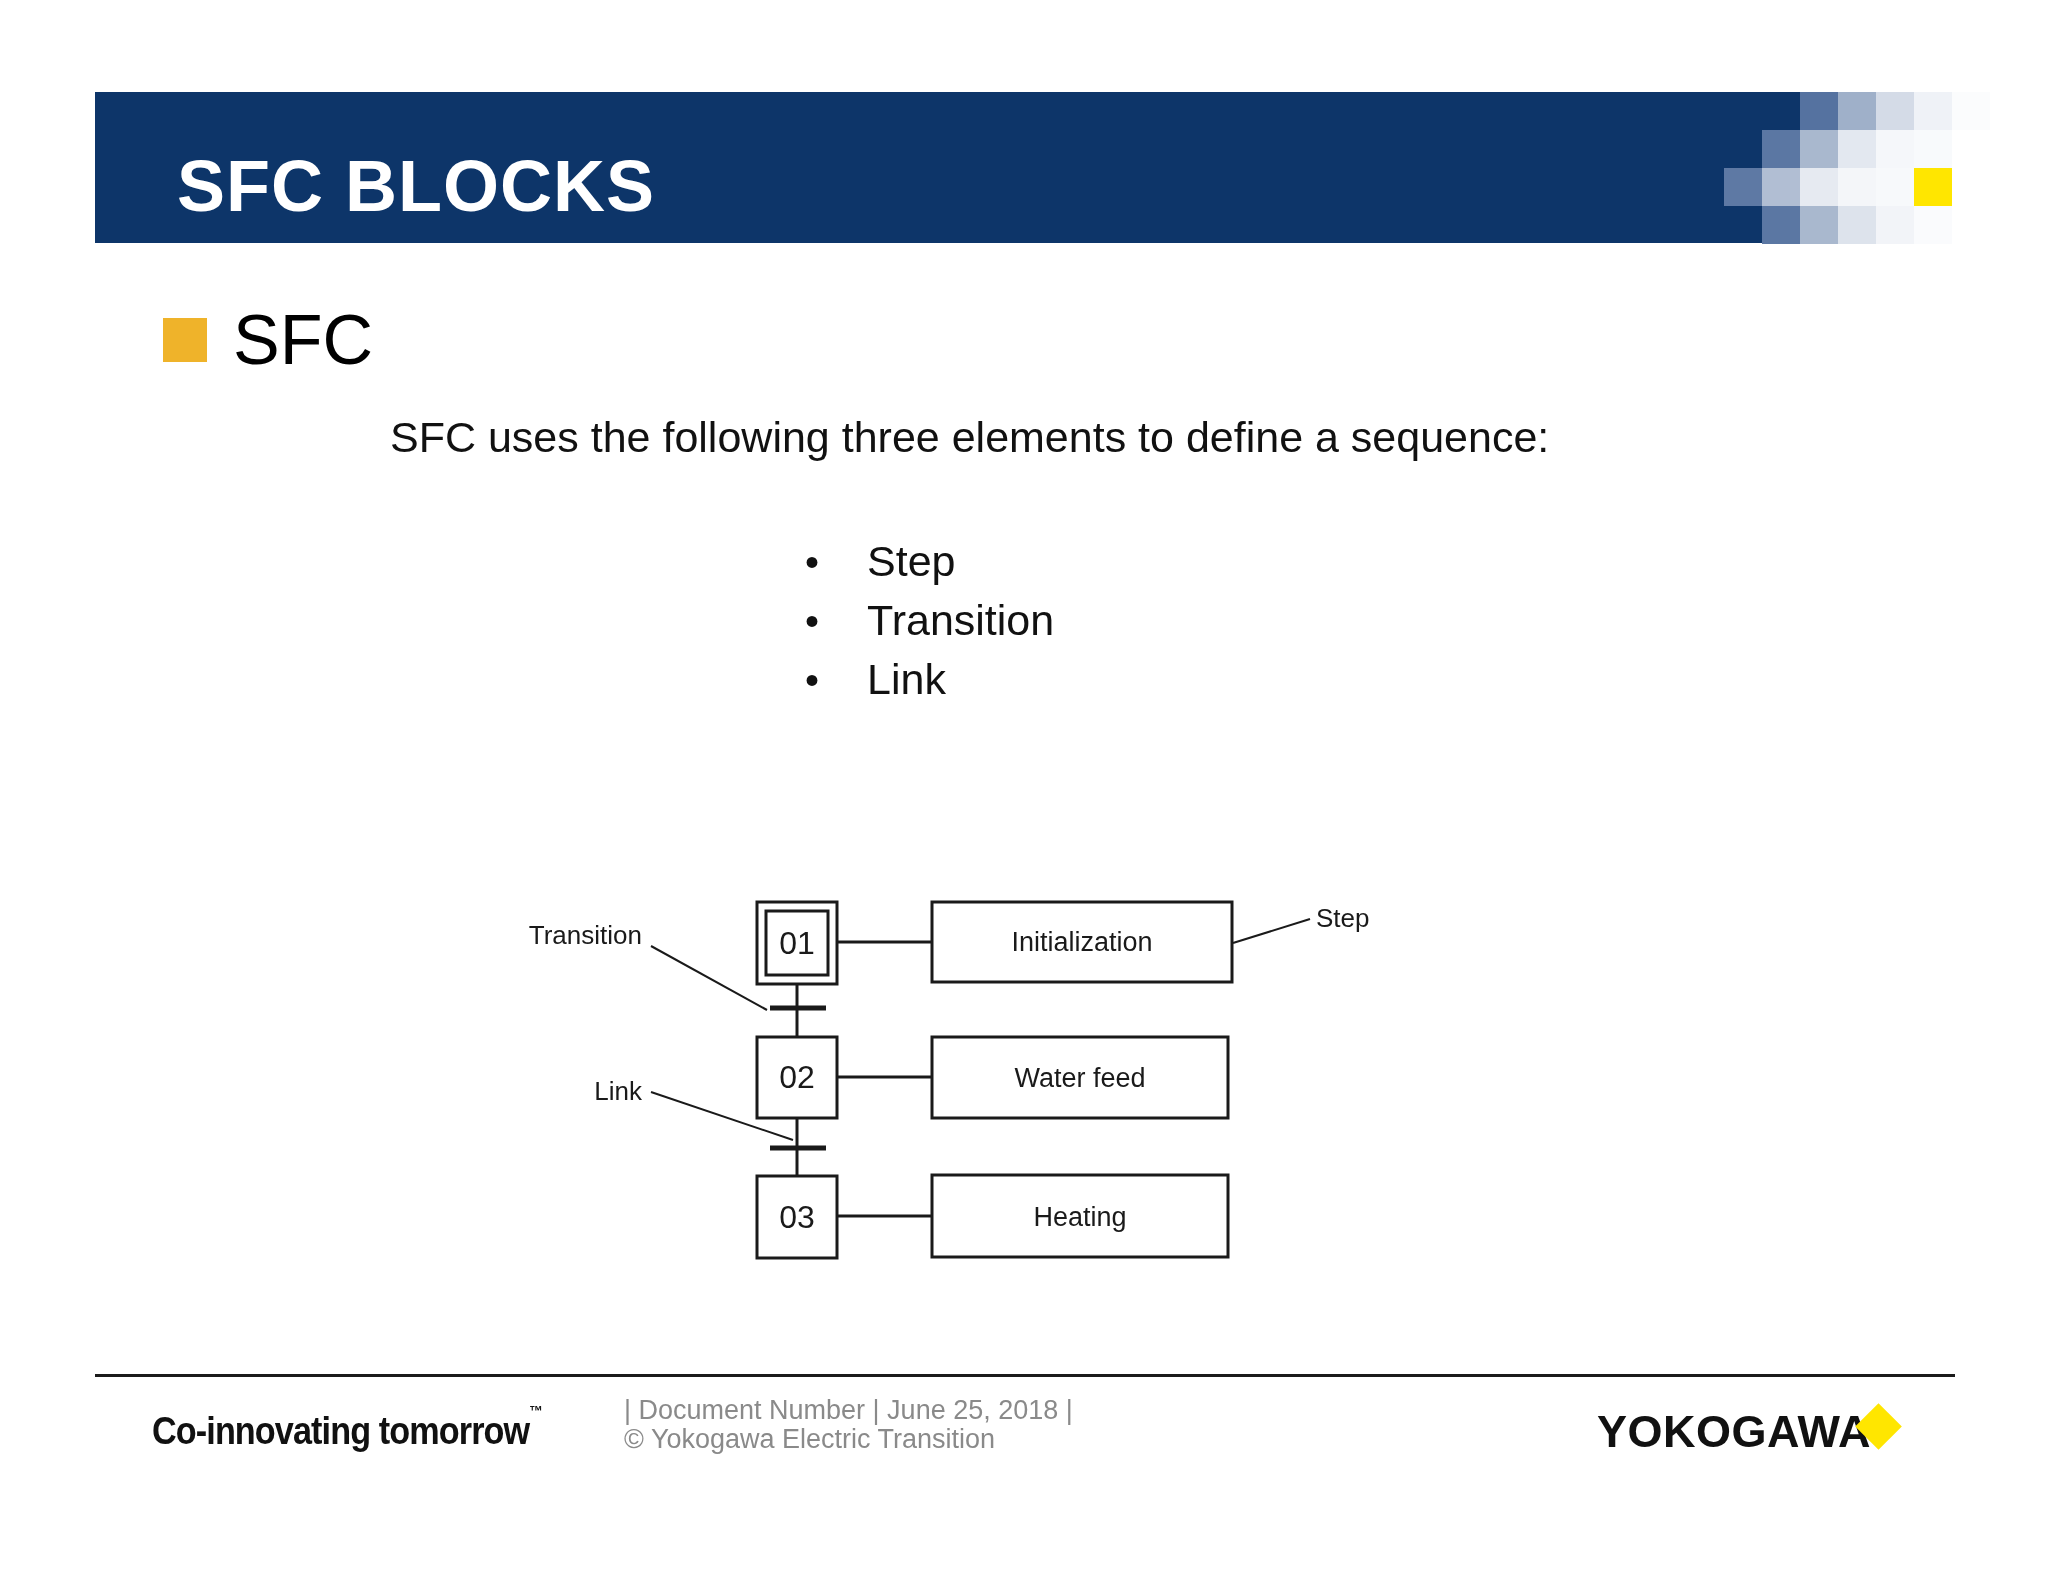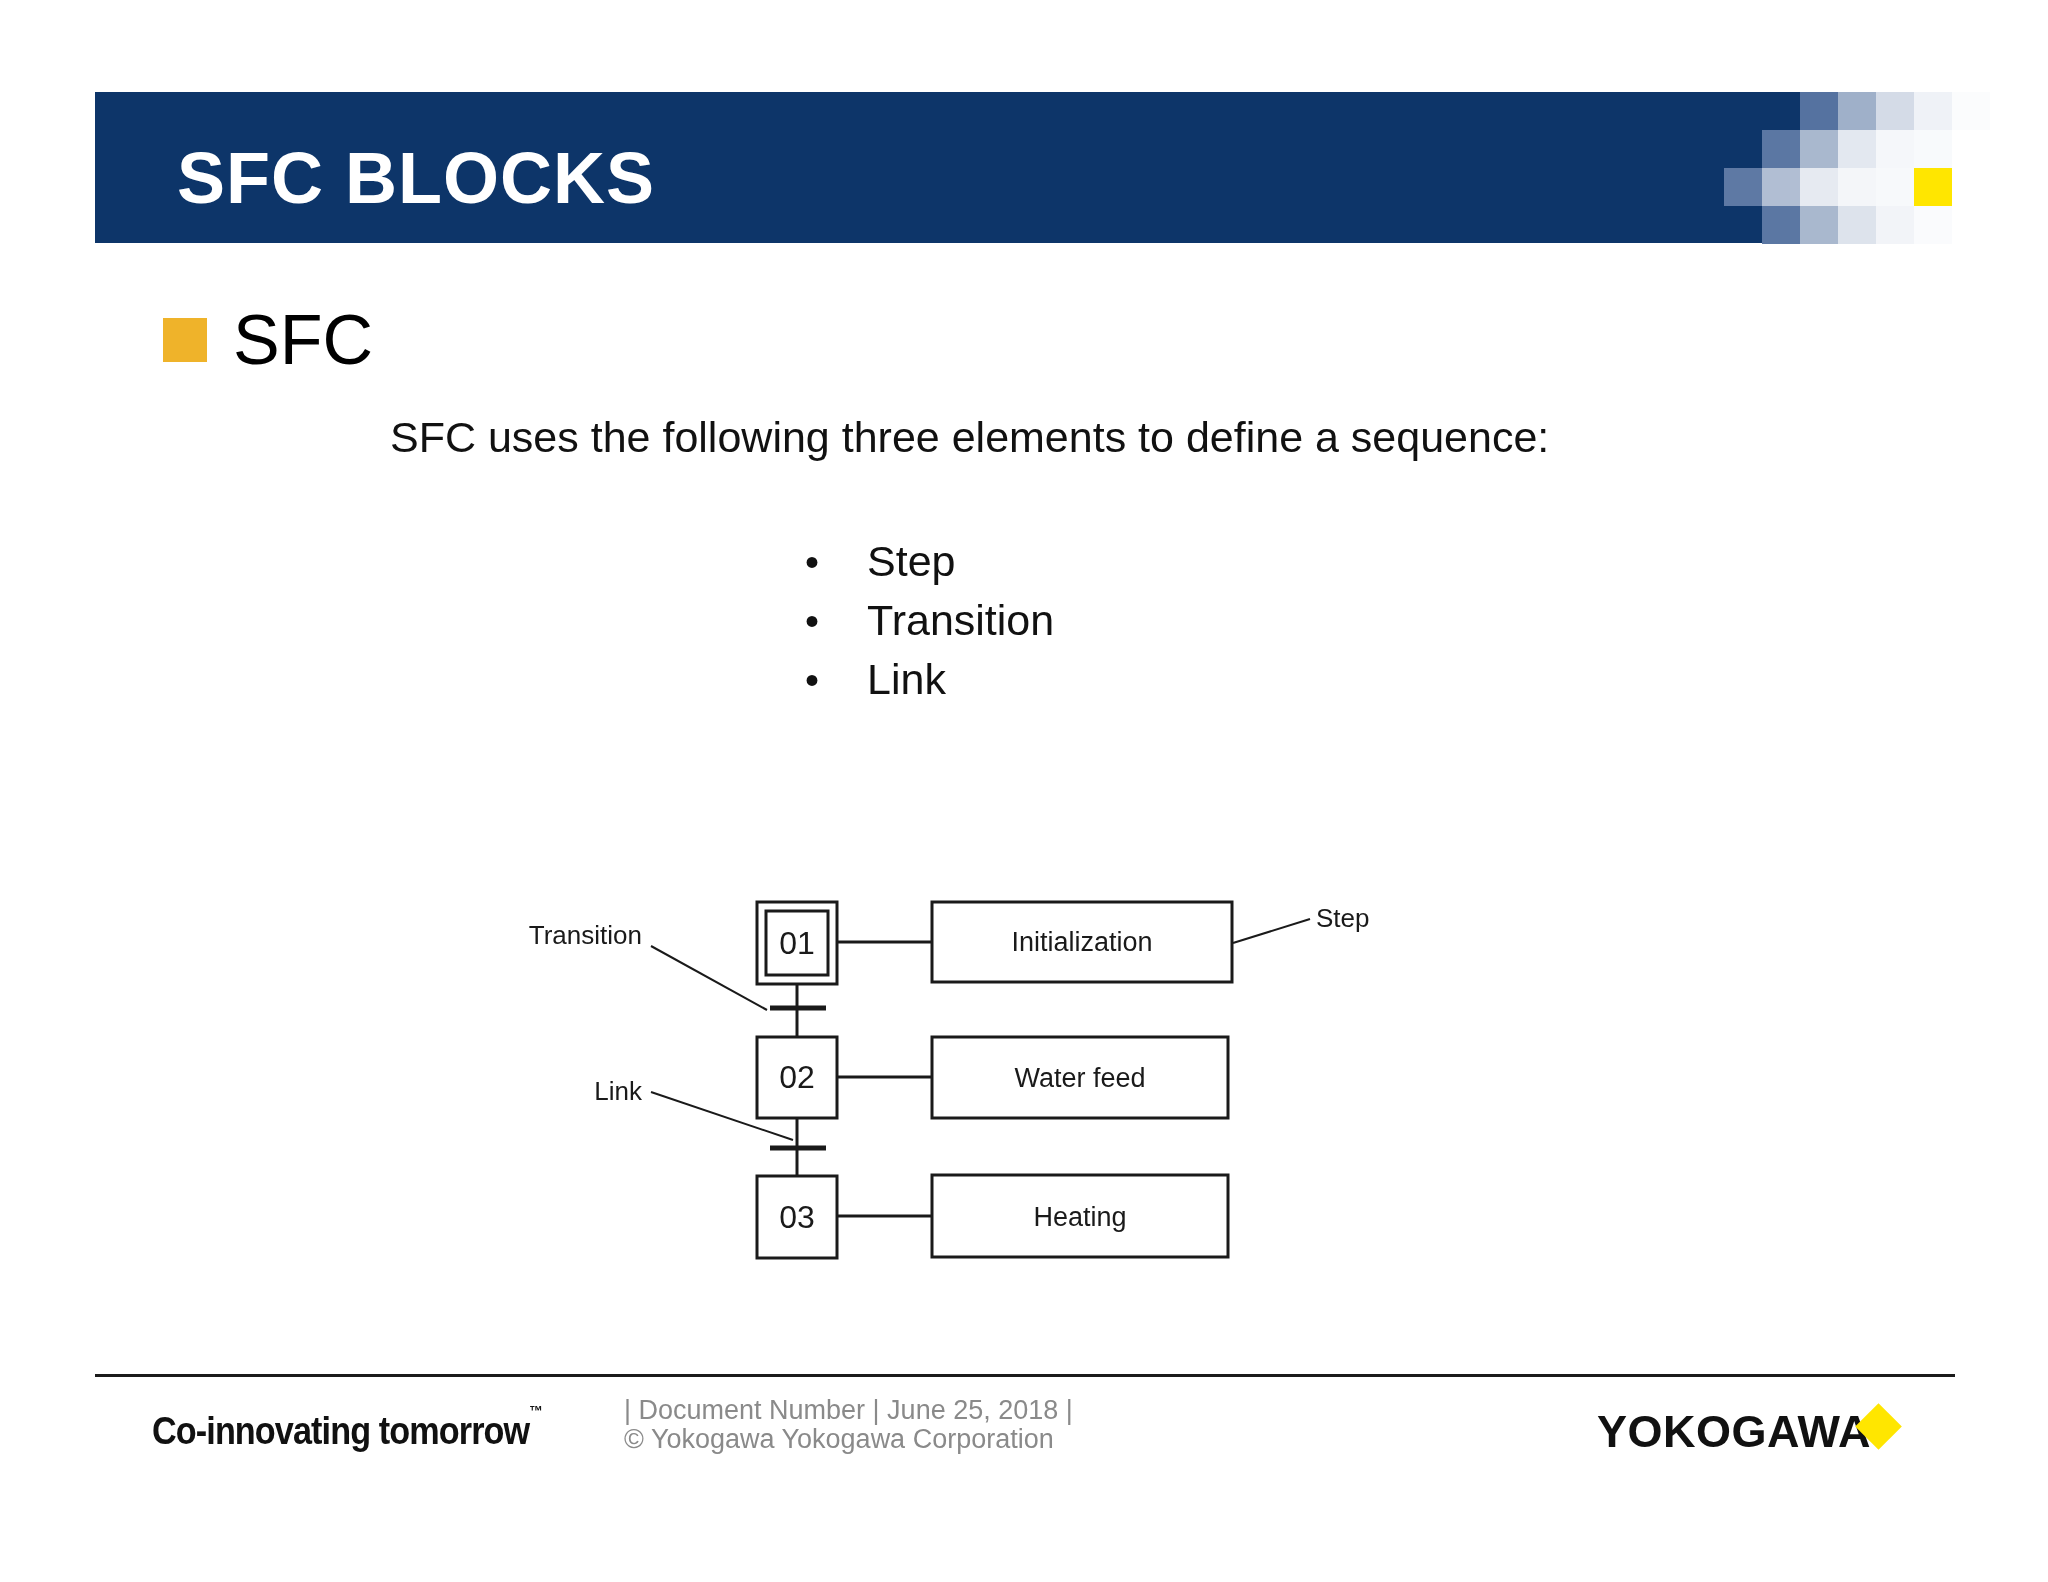--- a/index.html
+++ b/index.html
@@ -1,21 +1,21 @@
 <!DOCTYPE html>
 <html><head>
 <meta charset="utf-8">
 <style>
   html,body{margin:0;padding:0;background:#fff;}
   .slide{position:relative;width:2048px;height:1582px;background:#ffffff;overflow:hidden;
          font-family:"Liberation Sans",sans-serif;color:#1a1a1a;}
 
   
   .header-bar{position:absolute;left:95px;top:92px;width:1667px;height:151px;background:#0D3569;}
-  .header-title{position:absolute;left:177px;top:142px;font-size:72px;font-weight:bold;
+  .header-title{position:absolute;left:177px;top:150px;font-size:72px;font-weight:bold;
                 color:#ffffff;letter-spacing:1px;line-height:1.0;}
   .mosaic{position:absolute;left:1724px;top:92px;width:266px;height:152px;}
   .mosaic .cell{position:absolute;width:38px;height:38px;}
 
   
   .h-bullet{position:absolute;left:163px;top:318px;width:44px;height:44px;background:#EFB32A;}
   .h-text{position:absolute;left:233px;top:305px;font-size:70px;line-height:1.0;color:#000;}
 
   
   .intro{position:absolute;left:390px;top:414px;width:1360px;text-align:left;
@@ -137,18 +137,18 @@
       <line class="dg-callout" x1="753" y1="63" x2="830" y2="39"></line>
     </svg>
   </div>
 
   <div class="footer-rule"></div>
   <div class="tagline">
     <span>Co-innovating tomorrow</span><sup>™</sup>
   </div>
   <div class="footer-center">
     <div>| Document Number | June 25, 2018 |</div>
-    <div>© Yokogawa Yokogawa Corporation</div>
+    <div>© Yokogawa Electric Transition</div>
   </div>
   <div class="brand">YOKOGAWA</div>
   <div class="brand-diamond"></div>
 
 </div>
 
 </body></html>

